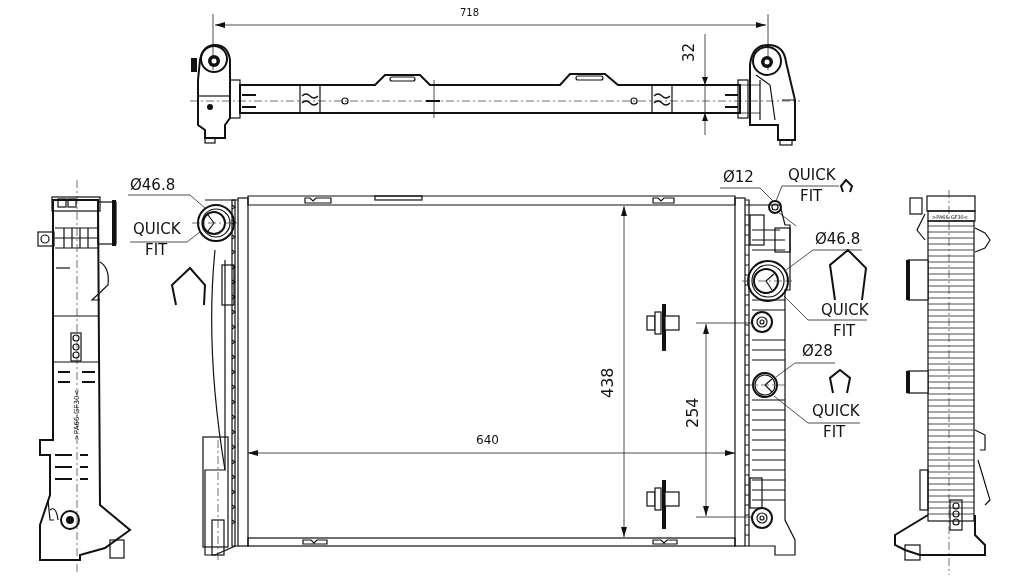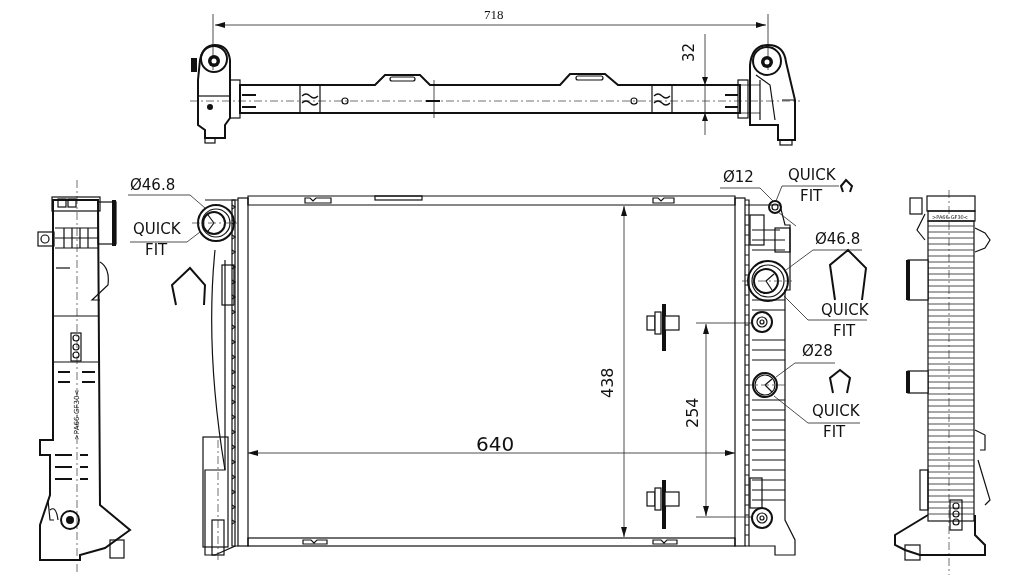--- a/index.html
+++ b/index.html
@@ -227,23 +227,23 @@
     <rect class="ln" x="950" y="500" width="12" height="30"></rect>
     <circle class="ln" cx="956" cy="506" r="3"></circle>
     <circle class="ln" cx="956" cy="514" r="3"></circle>
     <circle class="ln" cx="956" cy="522" r="3"></circle>
     <rect class="ln" x="905" y="545" width="15" height="15"></rect>
     <rect class="ln" x="920" y="470" width="8" height="40"></rect>
     <text x="932" y="219" font-size="5">&gt;PA66-GF30&lt;</text>
   </g>
 </svg>
 
-<span class="lbl" style="left:484px; top:8px; font-size:13px;font-family:Liberation Serif, serif;">718</span>
+<span class="lbl" style="left:460px; top:8px; font-size:10px;">718</span>
 <span class="lbl rot" style="left:682px; top:62px; transform: rotate(-90deg);">32</span>
-<span class="lbl" style="left:476px; top:434px; font-size:20px;">640</span>
+<span class="lbl" style="left:476px; top:434px; font-size:12px;">640</span>
 <span class="lbl rot" style="left:600px; top:398px; transform: rotate(-90deg); font-size:16px;">438</span>
 <span class="lbl rot" style="left:685px; top:428px; transform: rotate(-90deg); font-size:16px;">254</span>
 
 <span class="lbl" style="left:130px; top:178px;">Ø46.8</span>
 <span class="lbl" style="left:133px; top:222px;">QUICK</span>
 <span class="lbl" style="left:145px; top:243px;">FIT</span>
 
 <span class="lbl" style="left:723px; top:170px;text-align:right;">Ø12</span>
 <span class="lbl" style="left:788px; top:168px;">QUICK</span>
 <span class="lbl" style="left:800px; top:189px;">FIT</span>

